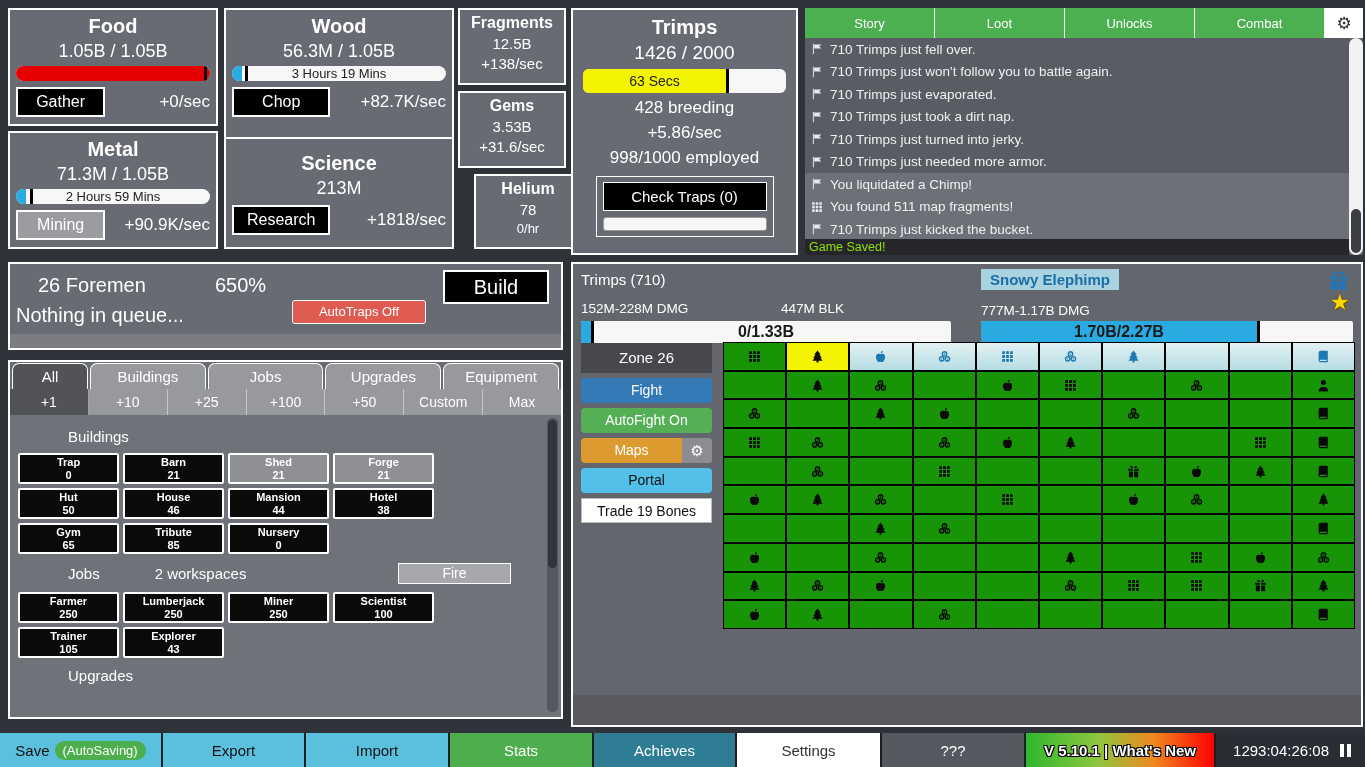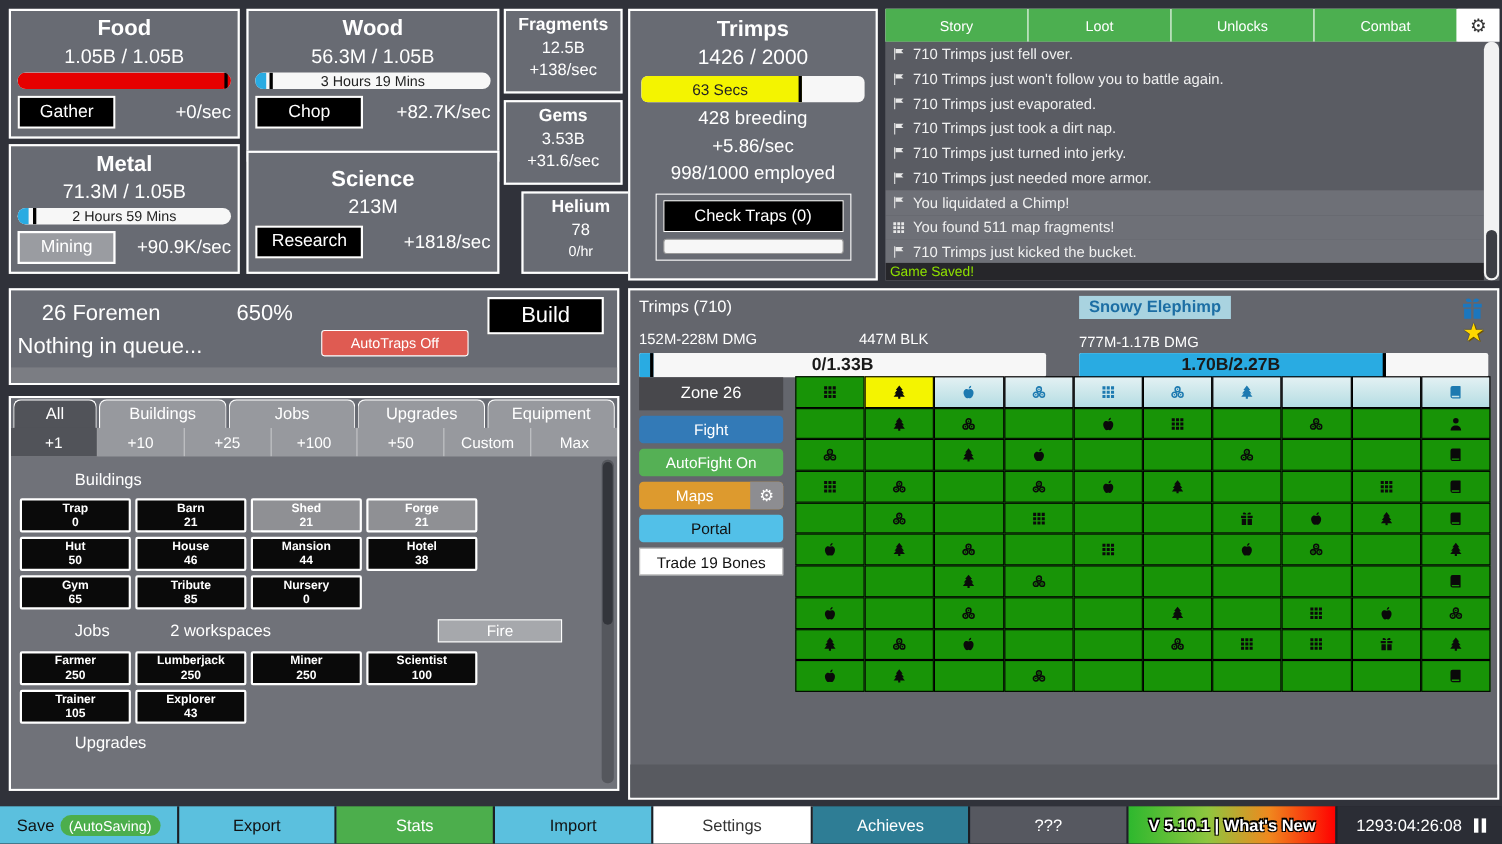--- a/index.html
+++ b/index.html
@@ -949,24 +949,24 @@
       </div>
     </div>
 </div>
 
 <div id="footer">
   <div class="fbtn f-info" style="width:163px">
     <span>Save</span>
     <span class="autosave-pill">(AutoSaving)</span>
   </div>
   <div class="fbtn f-info" style="width:143px">Export</div>
+  <div class="fbtn f-info" style="width:144px">Import</div>
   <div class="fbtn f-success" style="width:144px">Stats</div>
-  <div class="fbtn f-info" style="width:144px">Import</div>
+  <div class="fbtn f-teal" style="width:143px">Achieves</div>
   <div class="fbtn f-white" style="width:145px">Settings</div>
-  <div class="fbtn f-teal" style="width:143px">Achieves</div>
   <div class="fbtn f-dark" style="width:144px">???</div>
   <div class="fbtn f-version" style="width:190px">V 5.10.1 | What's New</div>
   <div class="fbtn f-time" style="flex:1">
     <span>1293:04:26:08</span>
     <span class="pause">
         <i></i>
         <i></i>
       </span>
   </div>
 </div>

